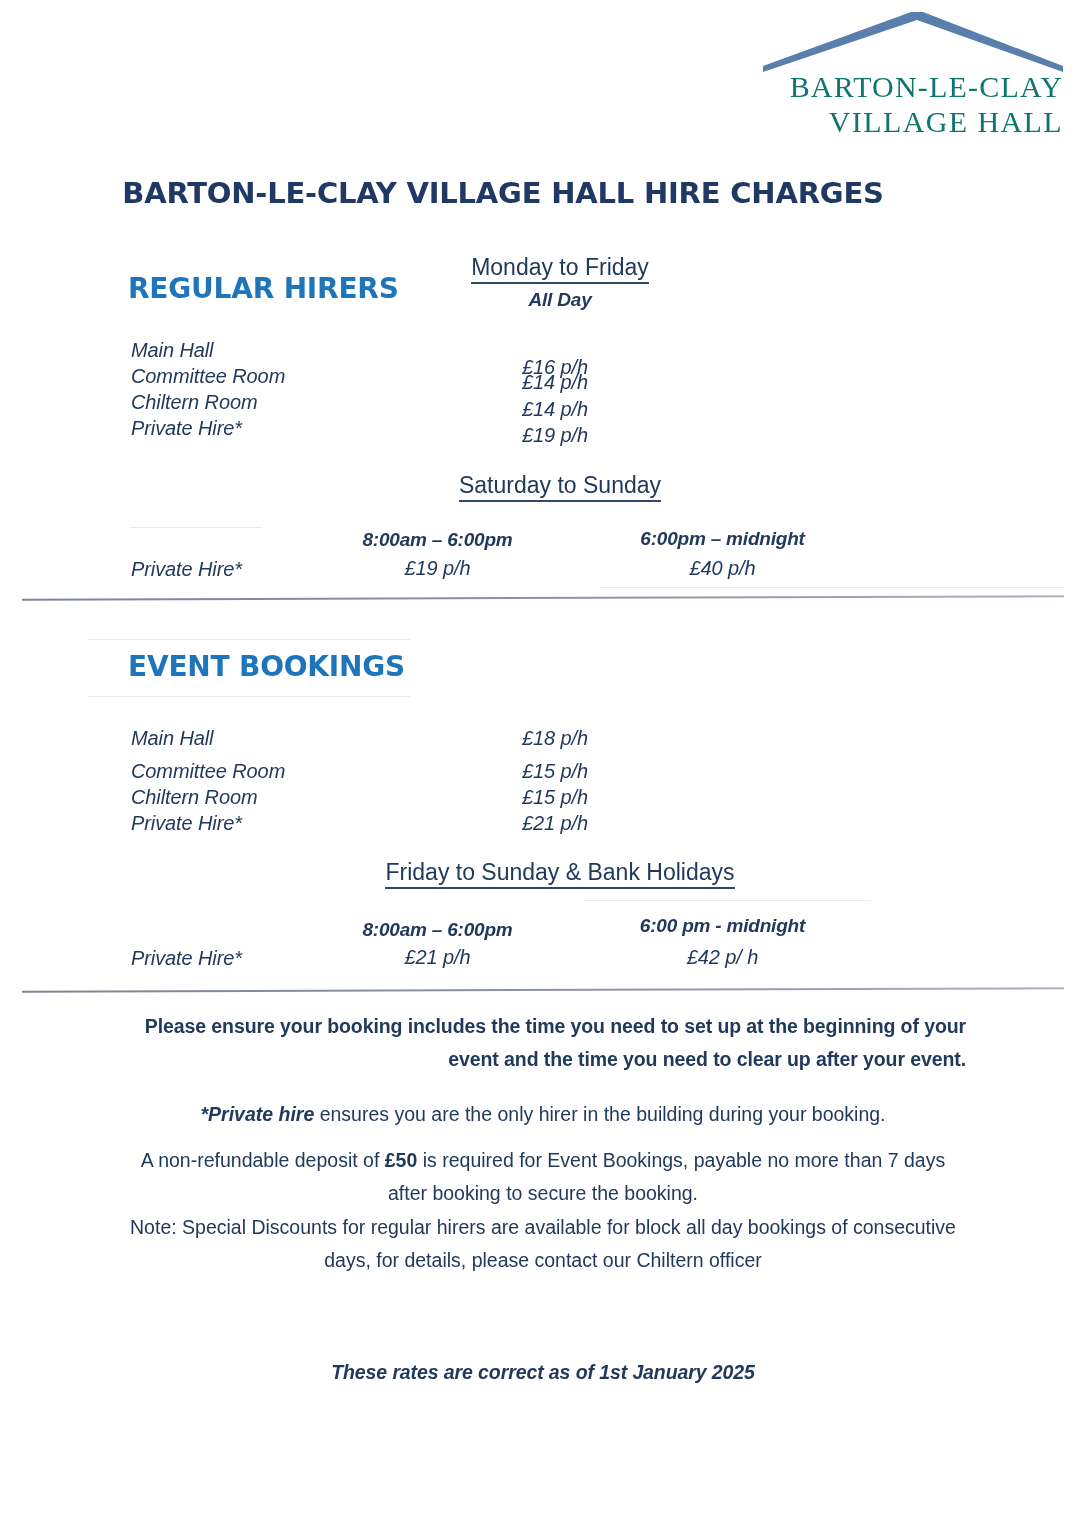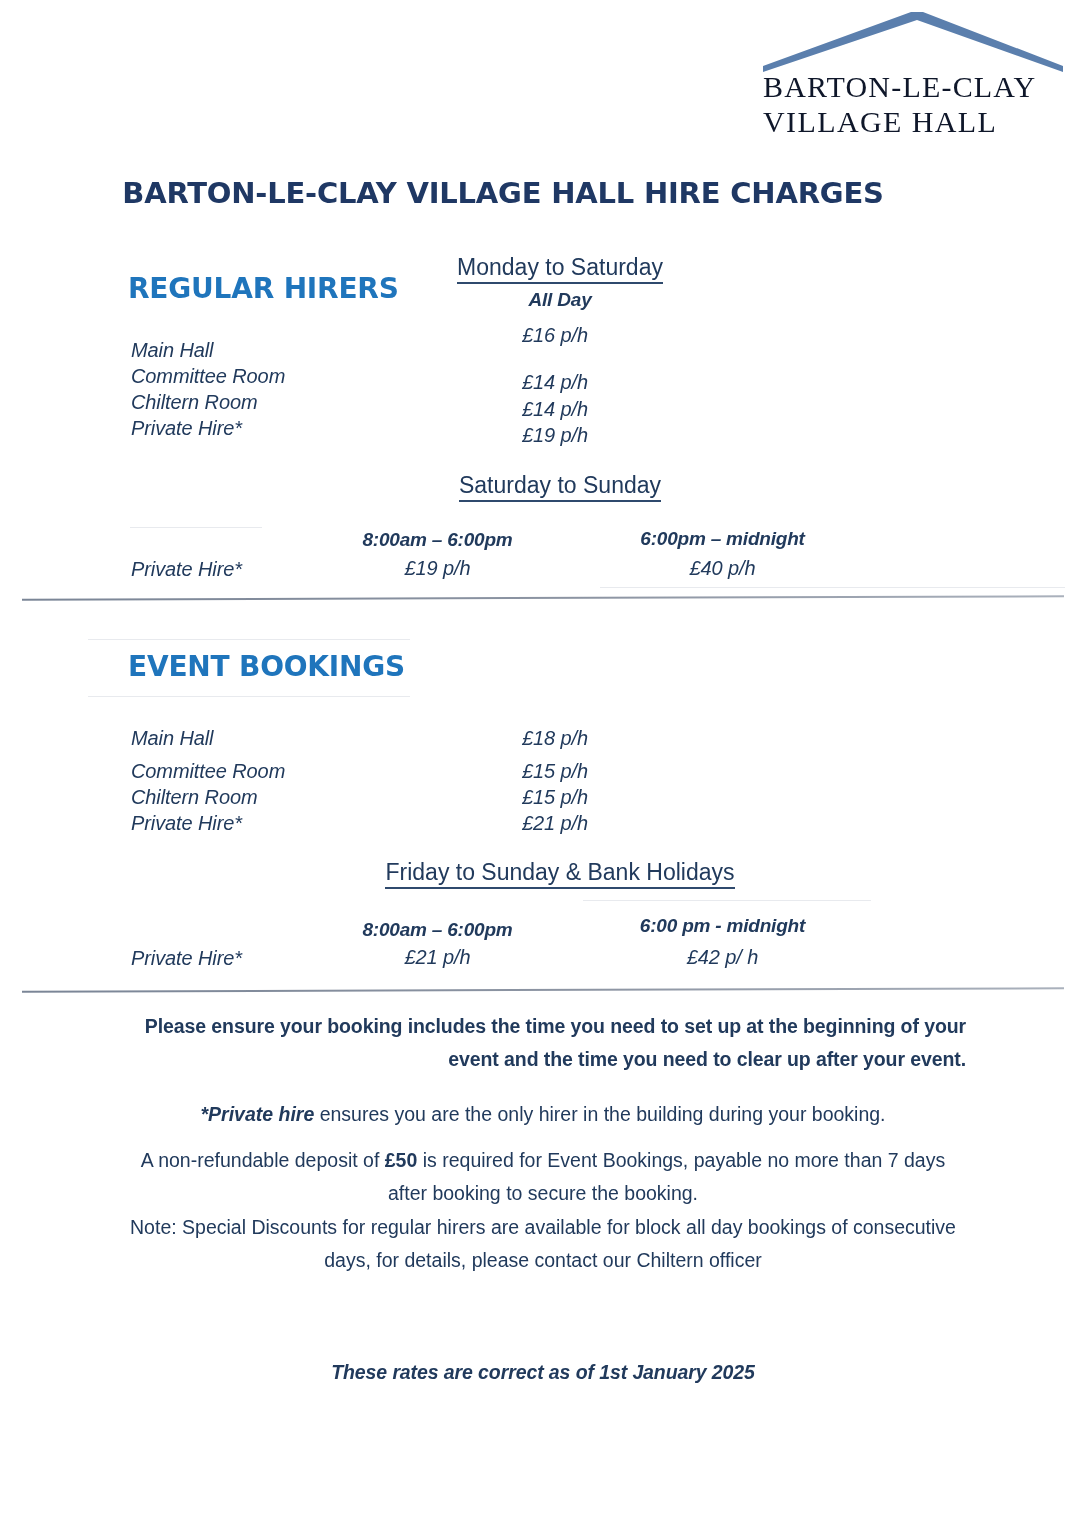--- a/index.html
+++ b/index.html
@@ -37,23 +37,23 @@
     left: 0;
     top: 0;
     width: 300px;
     height: 64px;
   }
   .logo-text {
     position: absolute;
     left: 0;
     top: 62px;
     width: 300px;
-    text-align: left;
+    text-align: right;
     font-family: "Liberation Serif", "DejaVu Serif", serif;
-    color: #0f172a;
+    color: #0f766e;
   }
   .logo-line1 {
     font-size: 30px;
     letter-spacing: 1.2px;
     line-height: 34px;
     white-space: nowrap;
   }
   .logo-line2 {
     font-size: 30px;
     letter-spacing: 1.4px;
@@ -132,21 +132,21 @@
     white-space: nowrap;
     text-align: center;
     letter-spacing: -0.1px;
   }
 
   
   #rh-r0-label { left: 131px; top: 339px; }
   #rh-r1-label { left: 131px; top: 365px; }
   #rh-r2-label { left: 131px; top: 391px; }
   #rh-r3-label { left: 131px; top: 417px; }
-  #rh-r0-price { left: 460px; top: 324px; width: 190px; }
+  #rh-r0-price { left: 460px; top: 356px; width: 190px; }
   #rh-r1-price { left: 460px; top: 371px; width: 190px; }
   #rh-r2-price { left: 460px; top: 398px; width: 190px; }
   #rh-r3-price { left: 460px; top: 424px; width: 190px; }
 
   
   #rh-ss-label   { left: 131px; top: 558px; }
   #rh-ss-h1      { left: 330px; top: 529px; width: 215px; }
   #rh-ss-h2      { left: 600px; top: 528px; width: 245px; }
   #rh-ss-p1      { left: 330px; top: 557px; width: 215px; }
   #rh-ss-p2      { left: 600px; top: 557px; width: 245px; }
@@ -241,21 +241,21 @@
       <div class="logo-line1">BARTON-LE-CLAY</div>
       <div class="logo-line2">VILLAGE HALL</div>
     </div>
   </div>
 
   <div class="doc-title">BARTON-LE-CLAY VILLAGE HALL HIRE CHARGES</div>
 
   <div class="section-heading" id="regular-heading">REGULAR HIRERS</div>
 
   <div class="day-header" id="mon-fri-header">
-    <span class="dh-main">Monday to Saturday</span>
+    <span class="dh-main">Monday to Friday</span>
     <span class="dh-sub">All Day</span>
   </div>
 
   <div class="room-label" id="rh-r0-label">Main Hall</div>
   <div class="room-label" id="rh-r1-label">Committee Room</div>
   <div class="room-label" id="rh-r2-label">Chiltern Room</div>
   <div class="room-label" id="rh-r3-label">Private Hire*</div>
 
   <div class="price-cell" id="rh-r0-price">£16 p/h</div>
   <div class="price-cell" id="rh-r1-price">£14 p/h</div>

